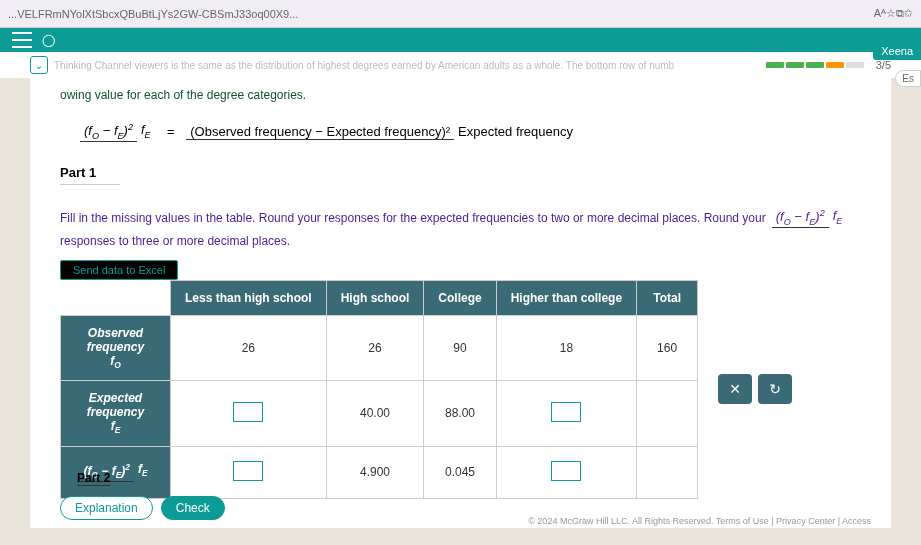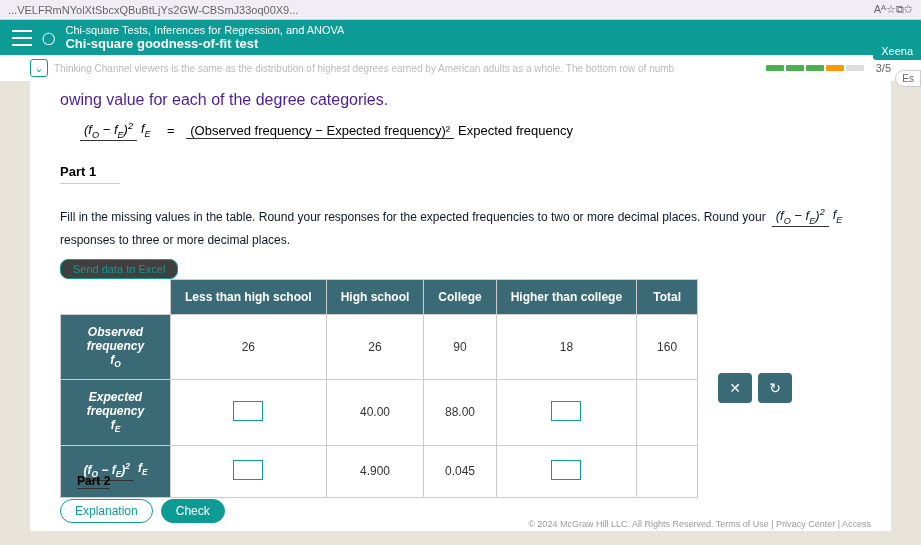--- a/index.html
+++ b/index.html
@@ -1,43 +1,43 @@
 <!DOCTYPE html>
 <html><head>
 <meta charset="utf-8">
 <style>
 *{margin:0;padding:0;box-sizing:border-box}
 body{font-family:Arial,sans-serif;background:#e8e4da;width:921px;height:545px;overflow:hidden;position:relative}
-.browser-bar{height:20px;background:#f0edf5;display:flex;align-items:center;padding:0 8px;gap:8px;font-size:11px;color:#555;border-bottom:1px solid #ccc}
+.browser-bar{height:28px;background:#f0edf5;display:flex;align-items:center;padding:0 8px;gap:8px;font-size:11px;color:#555;border-bottom:1px solid #ccc}
 .url{flex:1;overflow:hidden;text-overflow:ellipsis;white-space:nowrap;color:#666}
 .browser-icons{display:flex;color:#666}
 .header{background:#0d9b96;color:white;padding:4px 12px;display:flex;align-items:center;gap:10px;font-size:12px}
 .menu-icon{width:20px;height:16px;display:flex;flex-direction:column;justify-content:space-between;cursor:pointer}
 .menu-icon span{height:2px;background:white}
 .header-text{flex:1}
 .topic{font-size:11px}
 .subtopic{font-size:13px;font-weight:bold}
 .topbar{background:white;padding:4px 30px;display:flex;align-items:center;justify-content:space-between;font-size:11px;color:#666}
 .topbar-left{display:flex;align-items:center;gap:6px}
 .chev{width:18px;height:18px;border:1px solid #0d9b96;border-radius:3px;display:flex;align-items:center;justify-content:center;color:#0d9b96;font-size:10px}
 .progress{display:flex;gap:2px;align-items:center}
 .seg{width:18px;height:6px;background:#ddd;border-radius:1px}
 .seg.done{background:#4caf50}
 .seg.curr{background:#ff9800}
 .score{font-size:11px;color:#666;margin-left:10px}
 .xeena{position:absolute;right:0;top:42px;background:#0d9b96;color:white;padding:3px 8px;font-size:11px;border-radius:3px 0 0 3px}
 .content{background:white;margin:0 30px;padding:10px 30px;height:calc(100% - 95px);overflow:hidden;position:relative}
-.intro{font-size:16px;color:#4c1d95;margin-bottom:12px}
+.intro{font-size:12px;color:#14532d;margin-bottom:20px}
 .formula{display:flex;align-items:center;gap:12px;margin:12px 20px;font-size:13px;font-style:italic}
 .frac{display:inline-flex;flex-direction:row;text-align:center}
 .frac .num{border-bottom:1px solid #333;padding:0 4px}
 .frac .den{padding:0 4px}
 .part{font-weight:bold;font-size:13px;margin:23px 0;border-bottom:1px solid #ccc;padding-bottom:4px;width:60px}
-.instr{font-size:12px;color:#0f172a;margin:12px 0;display:flex;align-items:center;gap:6px;flex-wrap:wrap}
-.excel-btn{border:1px solid #0d9b96;color:#0d9b96;background:#404040;border-radius:8px;padding:3px 12px;font-size:11px;cursor:pointer}
+.instr{font-size:12px;color:#4c1d95;margin:12px 0;display:flex;align-items:center;gap:6px;flex-wrap:wrap}
+.excel-btn{border:1px solid #0d9b96;color:#0d9b96;background:#000000;border-radius:2px;padding:3px 12px;font-size:11px;cursor:pointer}
 .table-area{display:flex;gap:20px;align-items:center}
 table{border-collapse:collapse;font-size:12px}
 th{background:#3a6a75;color:white;padding:10px 14px;font-weight:bold;border:1px solid #ccc}
 th.row-head{background:#3a6a75;color:white;font-weight:bold;font-style:italic;text-align:center;width:110px}
 td{border:1px solid #ccc;padding:14px 20px;text-align:center;color:#333}
 .inp{width:30px;height:20px;border:1px solid #0d9b96;display:inline-block}
 .side-btns{display:flex;gap:6px}
 .sq-btn{width:34px;height:30px;background:#3a6a75;color:white;border:none;border-radius:4px;font-size:14px;cursor:pointer;display:flex;align-items:center;justify-content:center}
 .bottom{position:absolute;bottom:8px;left:30px;display:flex;gap:8px;align-items:center}
 .part2{font-weight:bold;font-size:12px;border-bottom:1px solid #333}
@@ -62,24 +62,20 @@
   </div>
 </div>
 
 <div class="header">
   <div class="menu-icon">
       <span></span>
       <span></span>
       <span></span>
     </div>
   <span>◯</span>
-  <div class="header-text">
-    <div class="topic">Chi-square Tests, Inferences for Regression, and ANOVA</div>
-    <div class="subtopic">Chi-square goodness-of-fit test</div>
-  </div>
 </div>
 
 <div class="topbar">
   <div class="topbar-left">
     <div class="chev">
         <span>⌄</span>
       </div>
     <span style="font-size:10px;color:#bbb;overflow:hidden;max-width:620px;white-space:nowrap">Thinking Channel viewers is the same as the distribution of highest degrees earned by American adults as a whole. The bottom row of numbers gives the</span>
   </div>
   <div class="progress">

